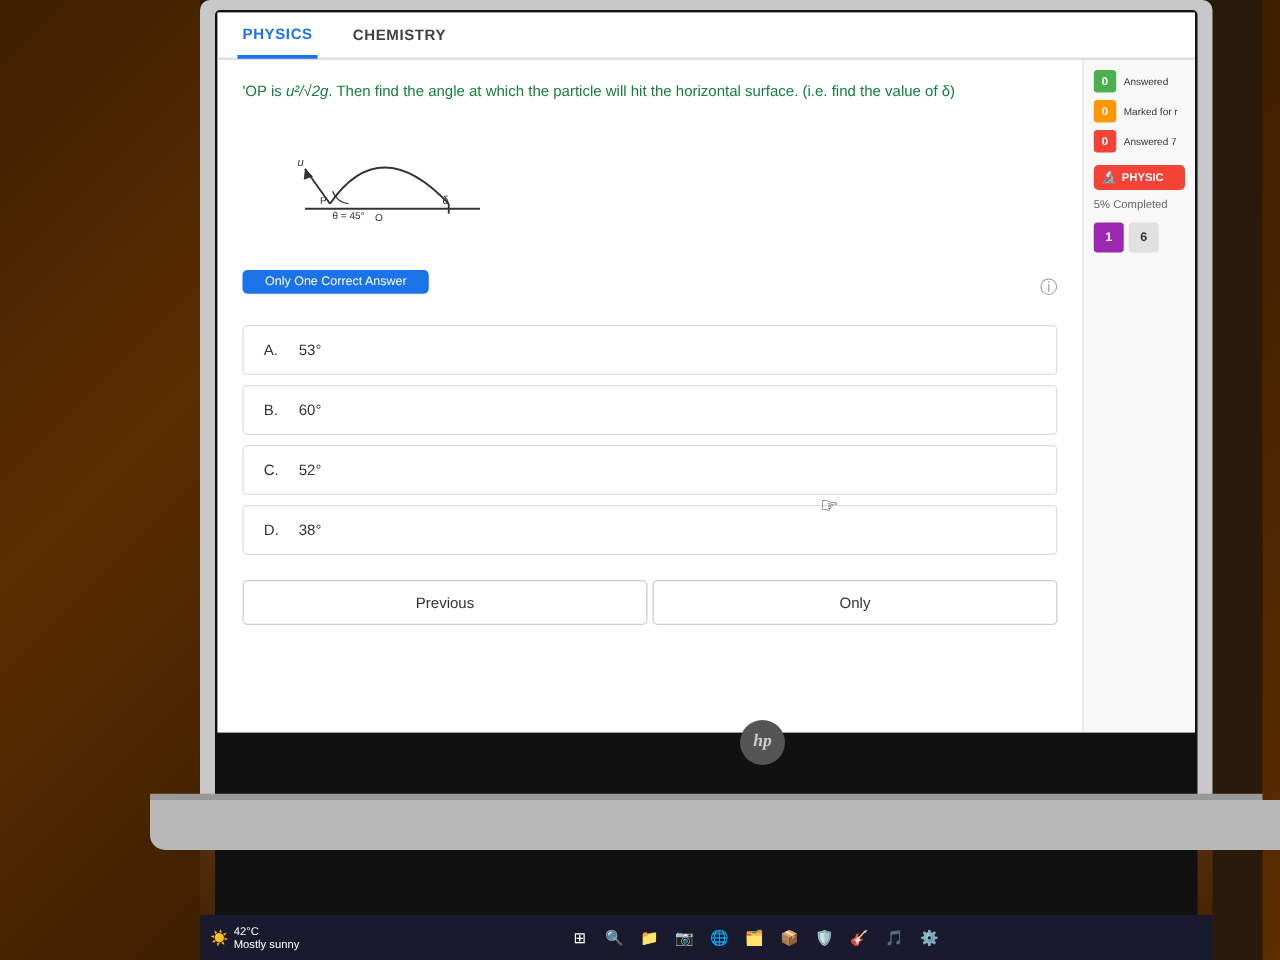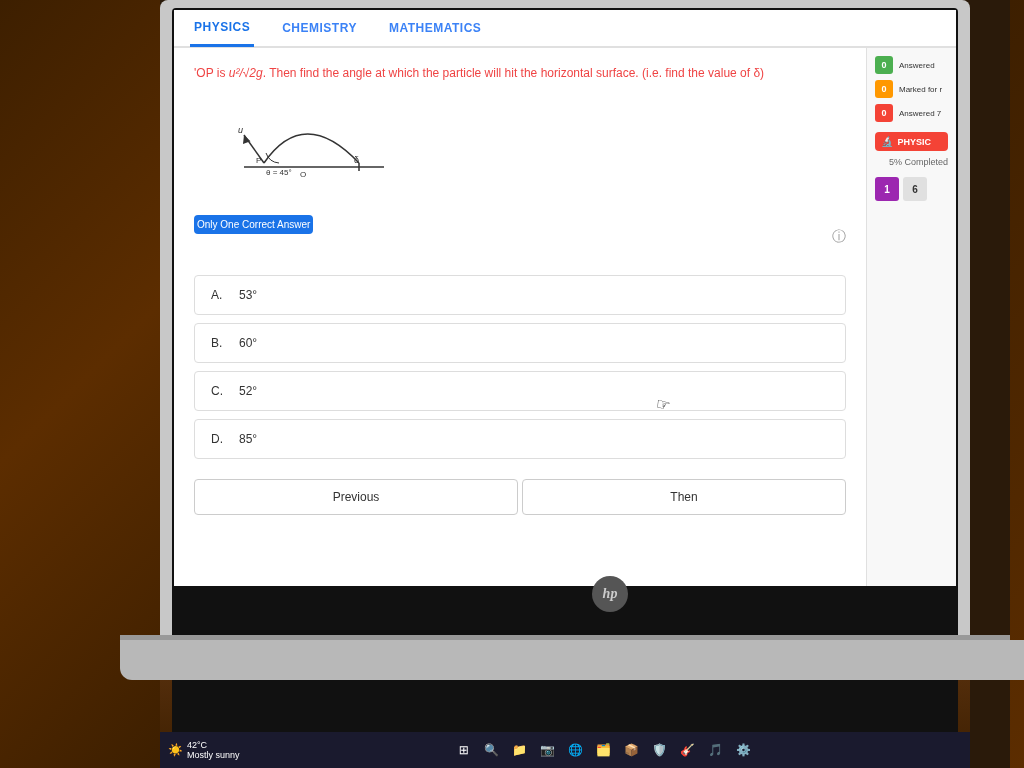--- a/index.html
+++ b/index.html
@@ -49,21 +49,21 @@
       background: white;
       border-bottom: 2px solid #e0e0e0;
       height: 38px;
       padding: 0 16px;
       gap: 24px;
     }
 
     .nav-item {
       font-size: 12px;
       font-weight: 600;
-      color: #3b82f6;
+      color: #404040;
       cursor: pointer;
       padding: 10px 4px;
       text-transform: uppercase;
       letter-spacing: 0.5px;
     }
 
     .nav-item.active {
       color: #1a73e8;
       border-bottom: 3px solid #1a73e8;
     }
@@ -77,39 +77,39 @@
     
     .question-area {
       flex: 1;
       padding: 16px 20px;
       overflow-y: auto;
       background: white;
     }
 
     .question-text {
       font-size: 12px;
-      color: #ef4444;
+      color: #15803d;
       line-height: 1.6;
       margin-bottom: 12px;
     }
 
     
     .diagram-container {
       margin: 8px 0 16px 20px;
     }
 
     
     .answer-type-badge {
       display: inline-block;
       background: #1a73e8;
       color: white;
       font-size: 10px;
-      padding: 4px 3px;
+      padding: 4px 18px;
       border-radius: 4px;
-      margin-bottom: 25px;
+      margin-bottom: 9px;
       cursor: pointer;
     }
 
     .info-icon {
       float: right;
       color: #999;
       font-size: 14px;
     }
 
     
@@ -207,21 +207,21 @@
       border-radius: 4px;
       padding: 4px 6px;
       font-size: 9px;
       font-weight: bold;
       margin-top: 4px;
     }
 
     .progress-text {
       font-size: 9px;
       color: #666;
-      text-align: right;
+      text-align: left;
     }
 
     .question-numbers {
       display: flex;
       flex-wrap: wrap;
       gap: 4px;
       margin-top: 4px;
     }
 
     .q-num {
@@ -378,21 +378,20 @@
 <div class="desk-bg-right"></div>
 <div class="desk-bg-bottom"></div>
 
 <div class="laptop-outer">
   <div class="screen-bezel">
     <div class="screen-content">
 
       <div class="nav-bar">
         <div class="nav-item active">PHYSICS</div>
         <div class="nav-item">CHEMISTRY</div>
-        <div class="nav-item">MATHEMATICS</div>
       </div>
 
       <div class="main-content">
 
         <div class="question-area">
           <p class="question-text">
             'OP is <span style="display:inline-block; font-style:italic;">u²/√2g</span>. Then find the angle at which the particle will hit the horizontal surface. (i.e. find the value of δ)
           </p>
 
           <div class="diagram-container">
@@ -434,27 +433,27 @@
             <div class="option-item">
               <span class="option-label">B.</span>
               <span>60°</span>
             </div>
             <div class="option-item">
               <span class="option-label">C.</span>
               <span>52°</span>
             </div>
             <div class="option-item">
               <span class="option-label">D.</span>
-              <span>85°</span>
+              <span>38°</span>
             </div>
           </div>
 
           <div class="nav-buttons">
             <button class="nav-btn">Previous</button>
-            <button class="nav-btn">Then</button>
+            <button class="nav-btn">Only</button>
           </div>
         </div>
 
         <div class="right-sidebar">
           <div class="stat-badge">
             <div class="stat-num">0</div>
             <span style="font-size:8px;">Answered</span>
           </div>
           <div class="stat-badge">
             <div class="stat-num orange">0</div>

